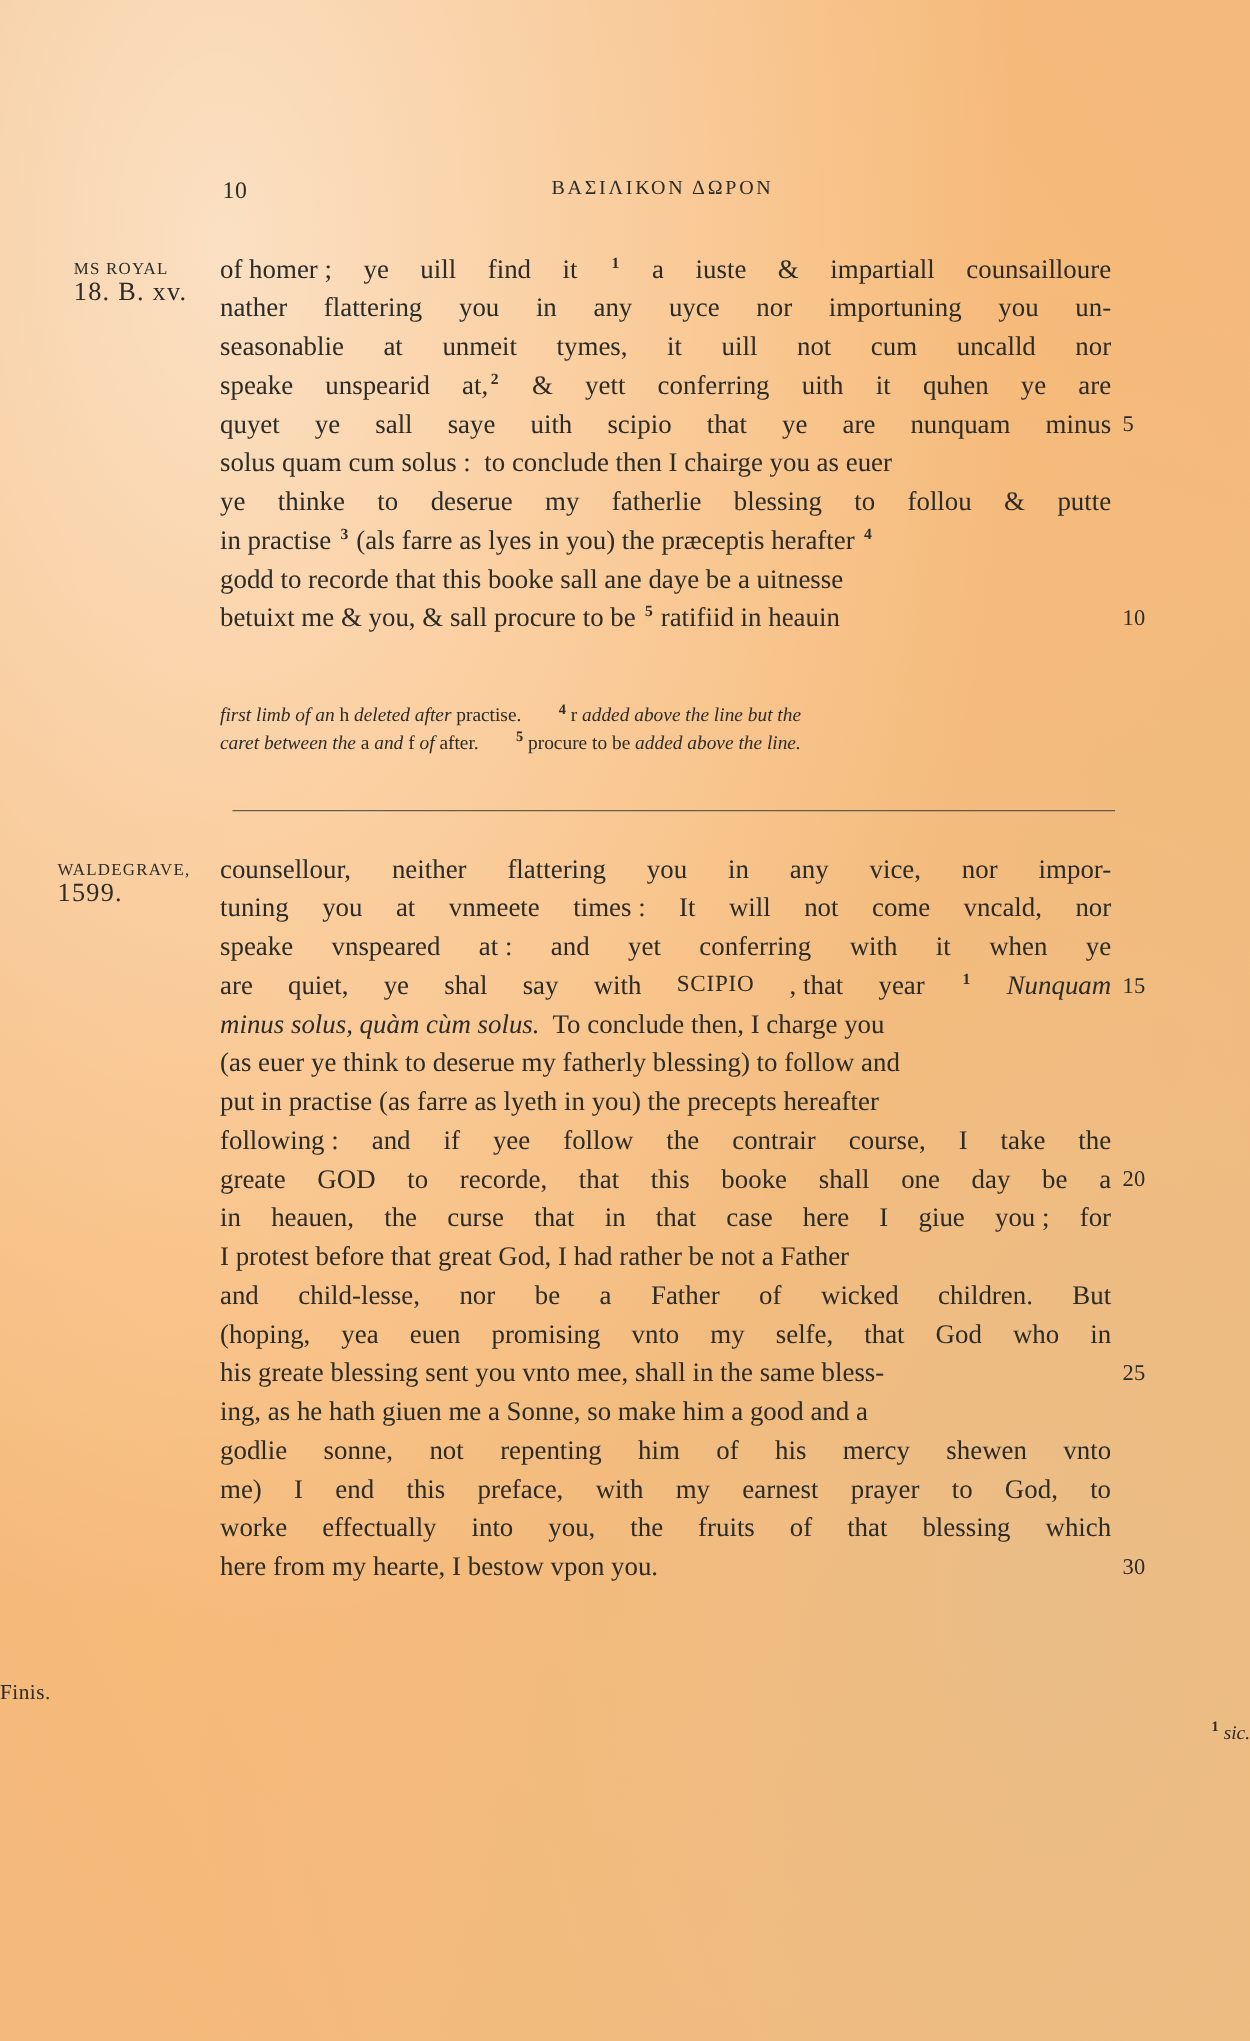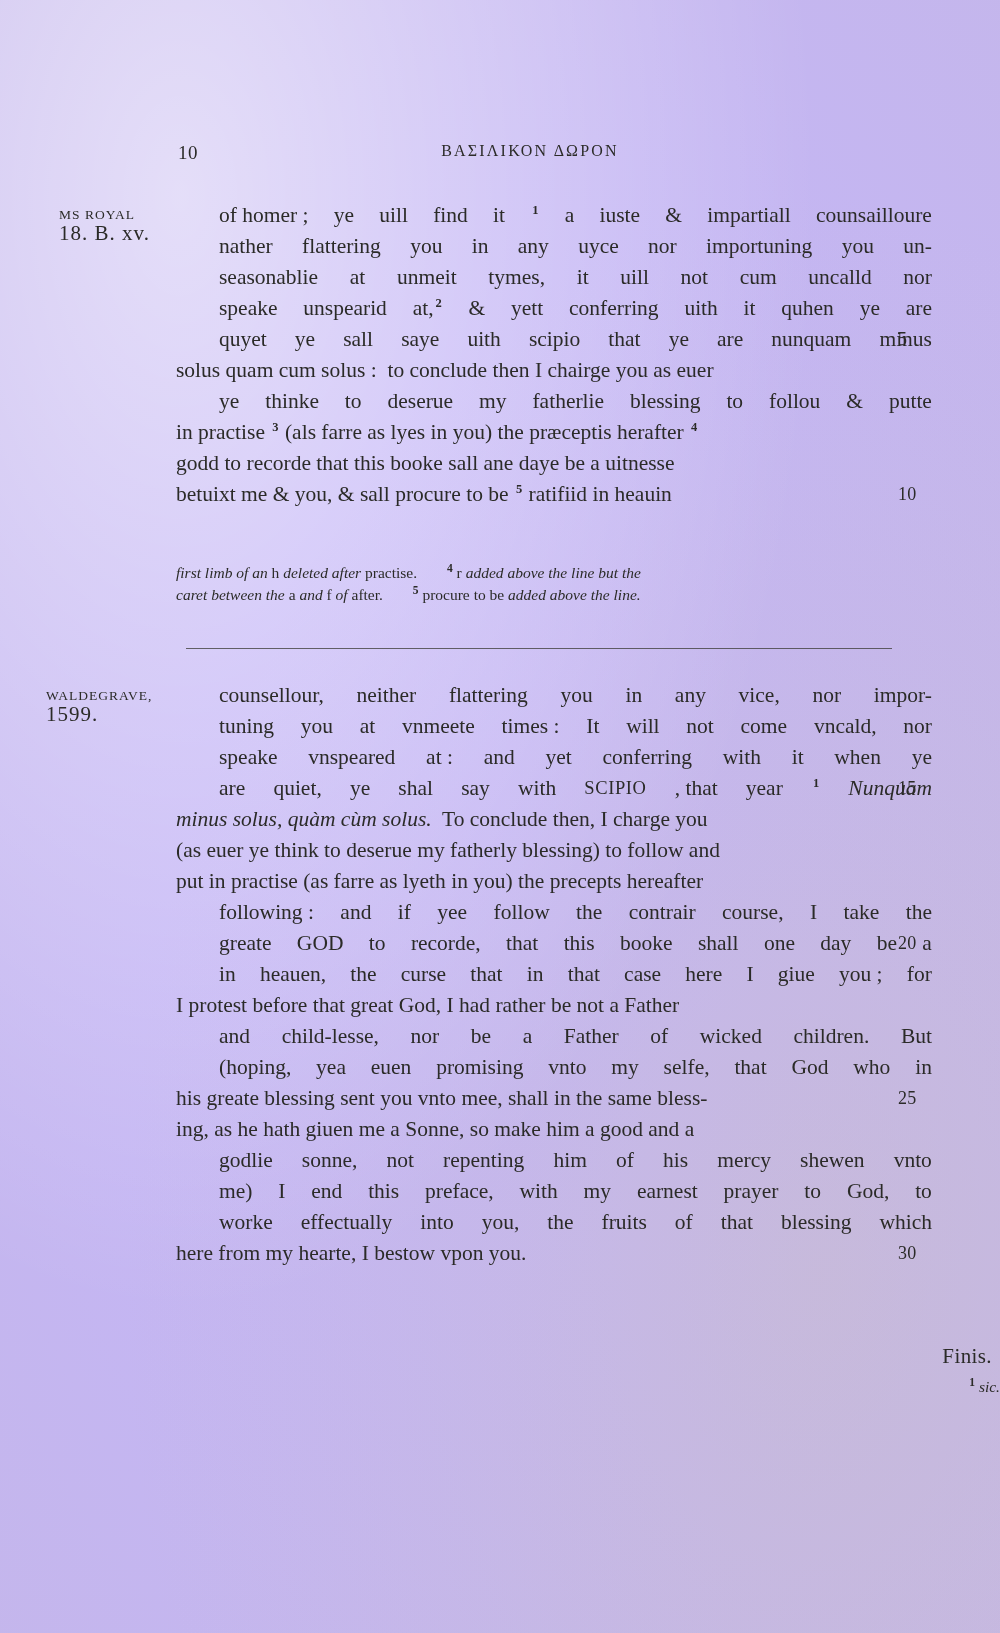--- a/index.html
+++ b/index.html
@@ -4,21 +4,21 @@
 <style>
   html, body {
     margin: 0;
     padding: 0;
     background: #f2efe2;
   }
   .page {
     position: relative;
     width: 1000px;
     height: 1633px;
-    background: #c4b5fd;
+    background: #fdba74;
     overflow: hidden;
     font-family: "Liberation Serif", "DejaVu Serif", serif;
     color: #2b2b28;
   }
   
   .page::before {
     content: "";
     position: absolute;
     inset: 0;
     pointer-events: none;
@@ -68,21 +68,20 @@
     position: relative;
     font-size: 21.5px;
     line-height: 31px;
     height: 31px;
     white-space: nowrap;
   }
   .just {
     display: flex;
     justify-content: space-between;
     width: 100%;
-    margin-left: 43px;
   }
   .just > span { display: inline-block; }
   .nofill { display: block; }
 
   sup.note {
     font-size: 12.5px;
     vertical-align: super;
     line-height: 0;
     padding: 0 1px 0 2px;
     font-weight: bold;
@@ -143,22 +142,22 @@
     height: 1px;
     background: #3a3a33;
     opacity: 0.75;
   }
 
   
   .finis {
     position: absolute;
     left: 0;
     width: 992px;
-    text-align: right;
-    font-size: 21px;
+    text-align: left;
+    font-size: 17px;
     letter-spacing: 0.4px;
   }
   .sicnote {
     position: absolute;
     left: 0;
     width: 1000px;
     text-align: center;
     font-size: 15.5px;
   }
   .sicnote sup {

